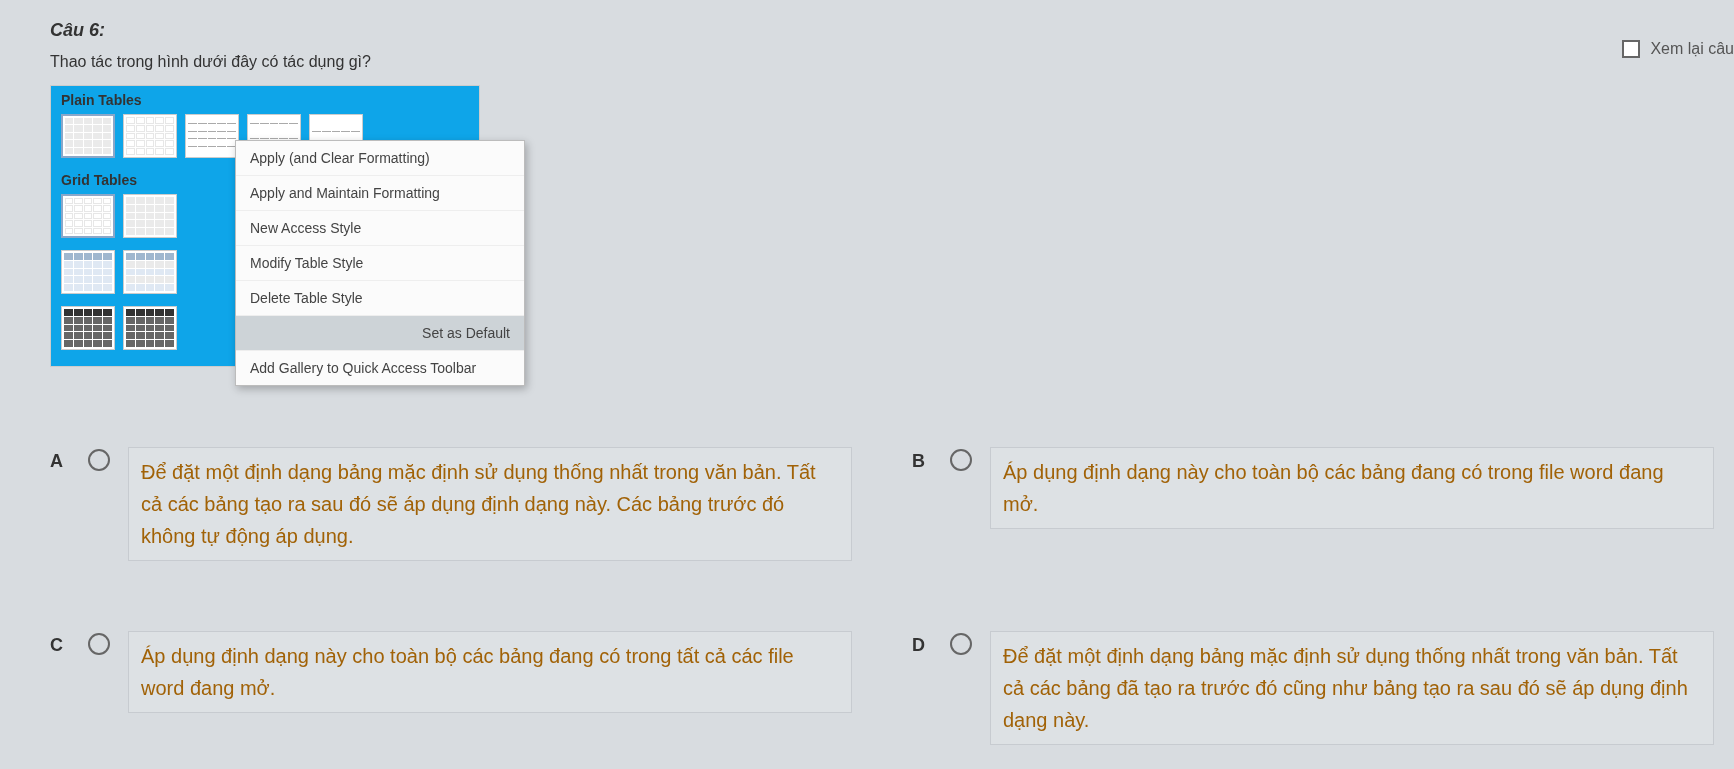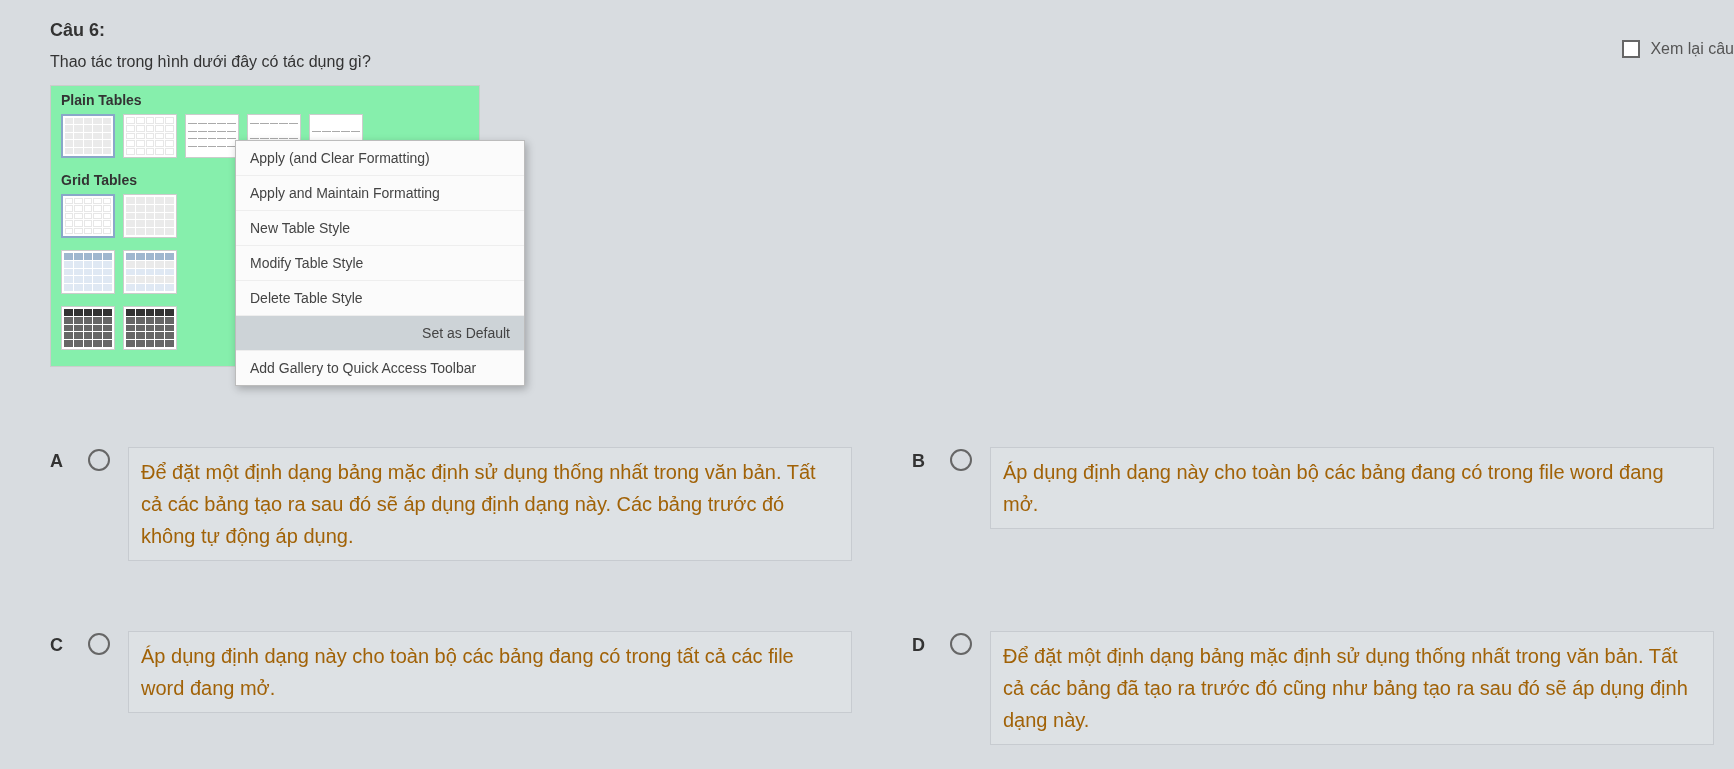--- a/index.html
+++ b/index.html
@@ -10,20 +10,21 @@
       min-height: 769px;
       color: #333;
       position: relative;
       padding: 20px 0 0 50px;
     }
     .question-title {
       font-size: 18px;
       font-weight: bold;
       color: #333;
       margin-bottom: 12px;
+      font-style: italic;
     }
     .question-prompt {
       font-size: 16px;
       color: #333;
       margin-bottom: 14px;
     }
     .review-box {
       position: absolute;
       right: 0;
       top: 40px;
@@ -37,21 +38,21 @@
       width: 18px;
       height: 18px;
       border: 2px solid #666;
       display: inline-block;
       background: #fff;
     }
 
     
     .embed {
       width: 430px;
-      background: #86efac;
+      background: #0ea5e9;
       border: 1px solid #ccc;
       position: relative;
       padding-bottom: 8px;
     }
     .section-label {
       font-size: 14px;
       font-weight: bold;
       color: #333;
       padding: 6px 10px 2px;
     }
@@ -473,21 +474,21 @@
   </div>
 
   <div class="ctx-menu">
     <div class="ctx-item">
       <span>Apply (and Clear Formatting)</span>
     </div>
     <div class="ctx-item">
       <span>Apply and Maintain Formatting</span>
     </div>
     <div class="ctx-item">
-      <span>New Table Style</span>
+      <span>New Access Style</span>
     </div>
     <div class="ctx-item">
       <span>Modify Table Style</span>
     </div>
     <div class="ctx-item">
       <span>Delete Table Style</span>
     </div>
     <div class="ctx-item hl">
       <span>Set as Default</span>
     </div>

